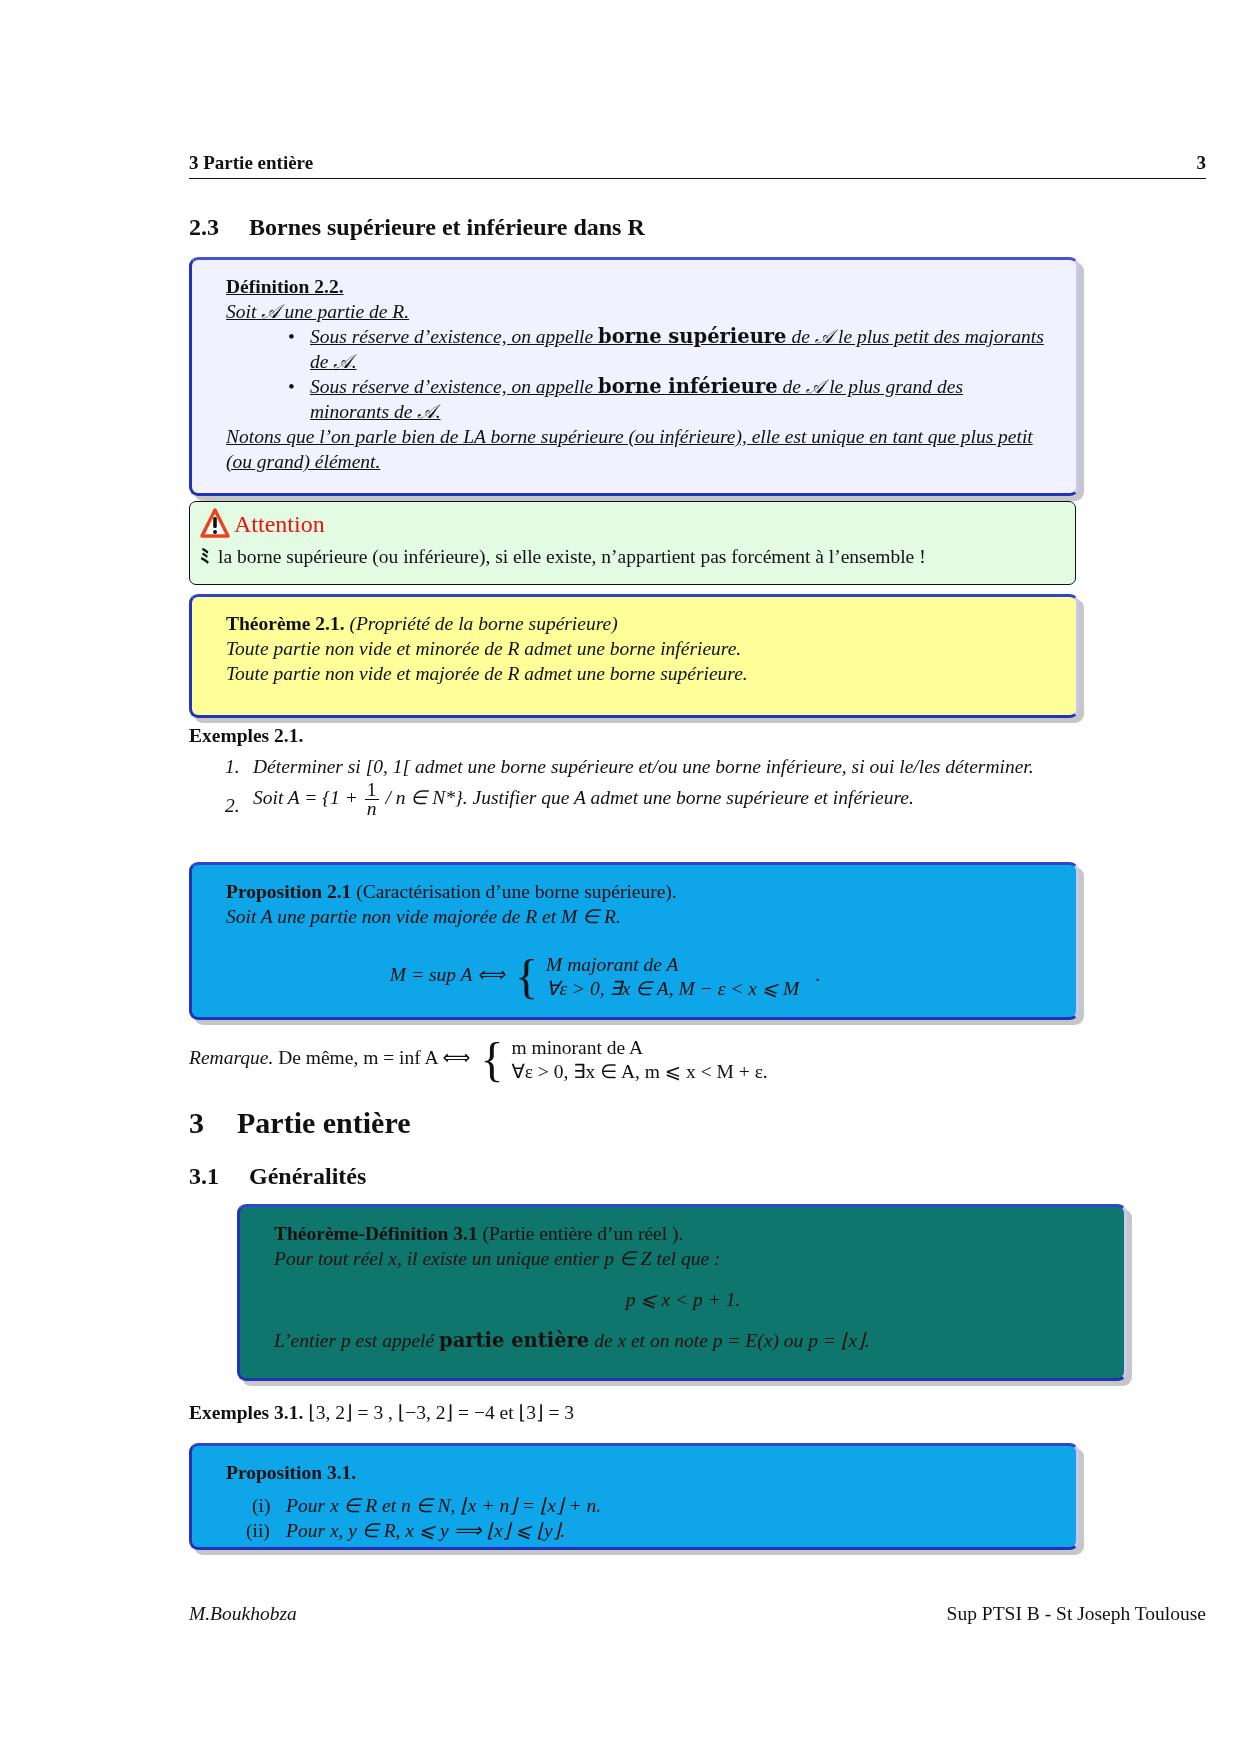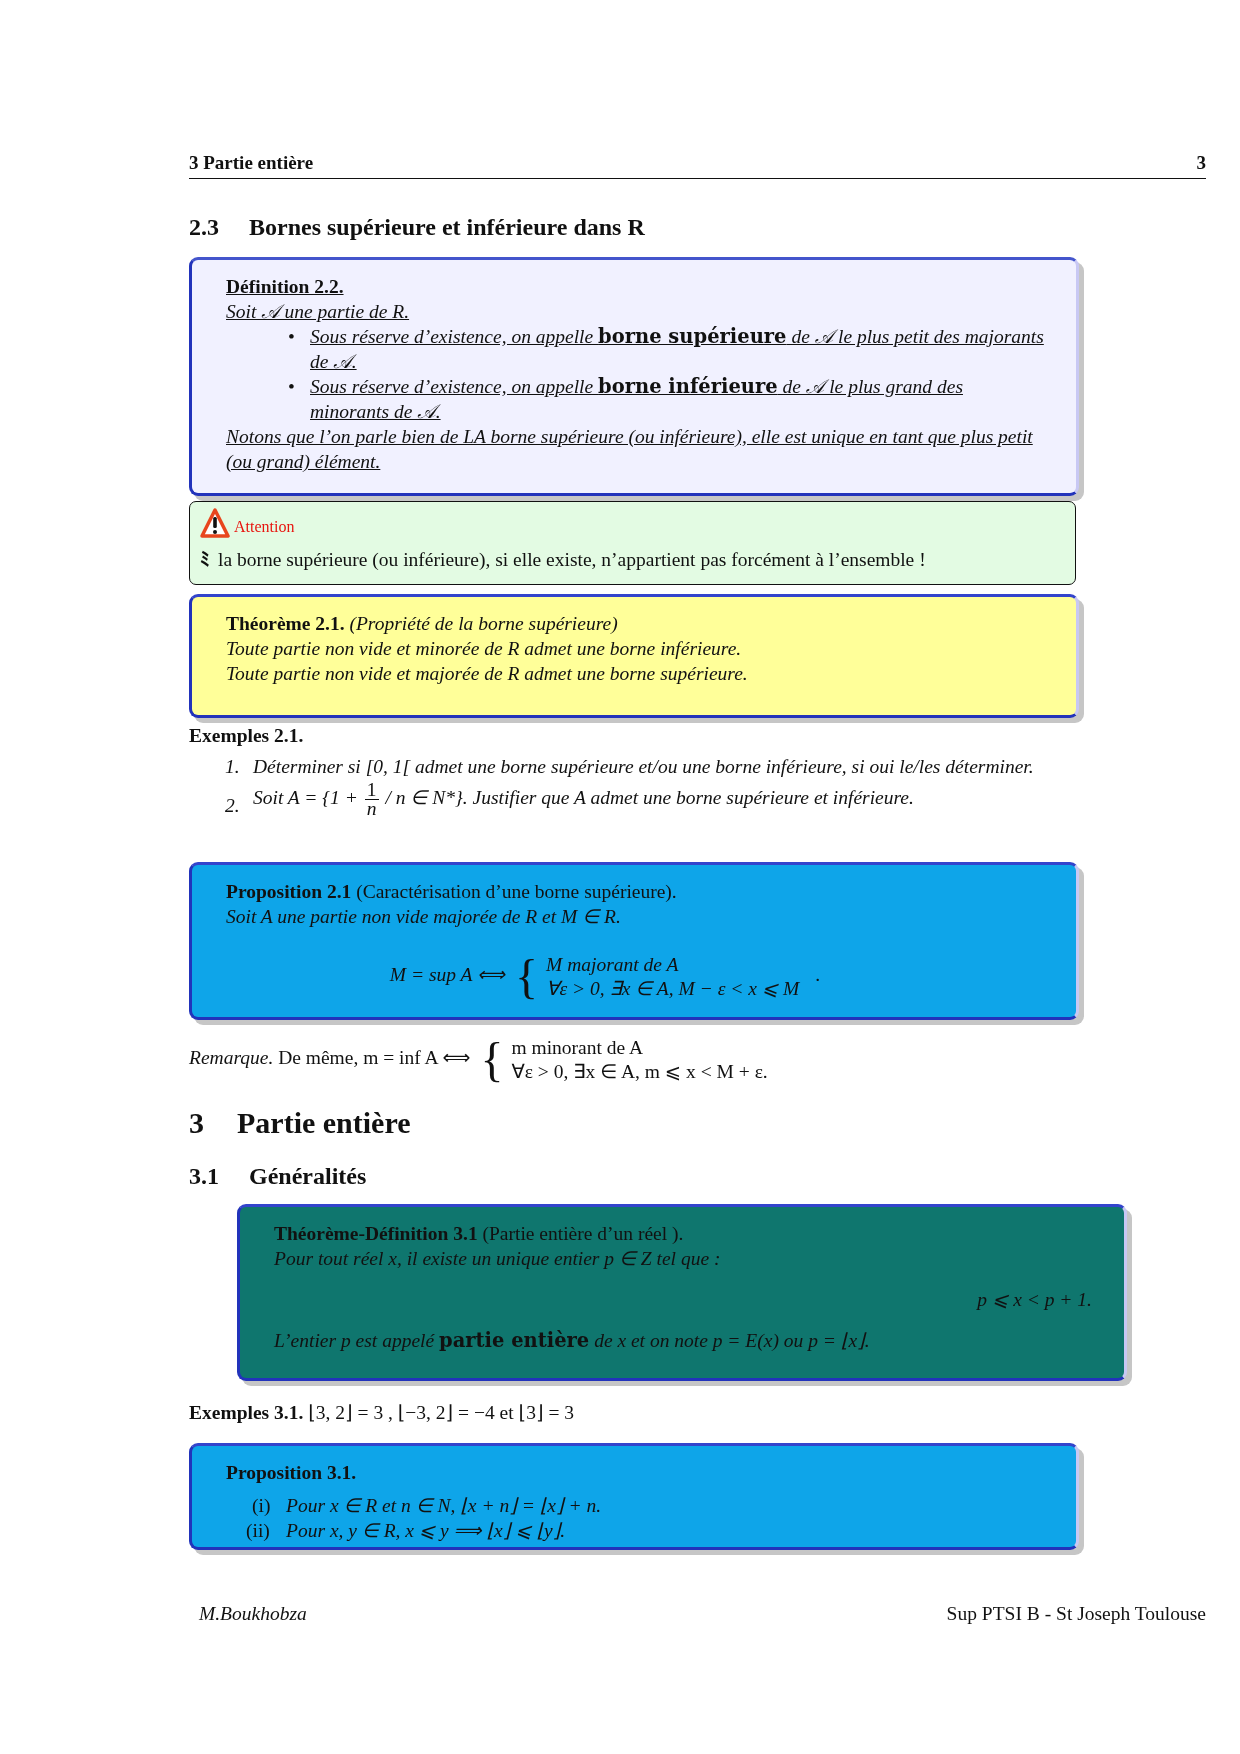--- a/index.html
+++ b/index.html
@@ -28,21 +28,21 @@
          box-shadow:5px 5px 0 #c6c6c6; }
   .box.def { background:#f1f1ff; border-top-color:#4455cc;text-decoration:underline; }
   .box.thm { background:#ffff99; }
   .box.prop { background:#0ea5e9; }
   .box.thdef { background:#0f766e;margin-left:48px; }
   .box-title { font-weight:bold; }
 
   .attention { position:absolute; left:189px; width:887px; box-sizing:border-box;
                border:1.6px solid #111; border-radius:7px; background:#e3fbe3;
                font-family:"Liberation Serif",serif; font-size:19.5px; padding:6px 10px; }
-  .att-title { color:#e8140e; font-size:16px; line-height:30px; }
+  .att-title { color:#e8140e; font-size:24px; line-height:30px; }
   .att-icon { display:inline-block; vertical-align:-6px; margin-right:4px; }
 
   ul.defl { margin:0; padding-left:62px; list-style:none; }
   ul.defl li { position:relative; padding-left:22px; }
   ul.defl li::before { content:"•"; position:absolute; left:0; font-style:normal; }
 
   .text { font-family:"Liberation Serif",serif; font-size:19.5px; line-height:25px; }
   .brace { display:inline-block; font-size:48px; line-height:40px; vertical-align:middle;
            transform:scaleY(1.0); margin:0 8px 0 10px; font-style:normal; }
   .cases { display:inline-block; vertical-align:middle; line-height:24px; }
@@ -121,32 +121,32 @@
 <div class="abs h1" style="left:189px; top:1106px;">
   <span class="num">3</span><span>Partie entière</span>
 </div>
 <div class="abs h2" style="left:189px; top:1163px;">
   <span class="num">3.1</span><span>Généralités</span>
 </div>
 
 <div class="box thdef" style="top:1204px; height:177px;">
   <div><span class="box-title">Théorème-Définition 3.1</span> <span>(Partie entière d’un réel ).</span></div>
   <div class="it">Pour tout réel x, il existe un unique entier p ∈ Z tel que :</div>
-  <div class="it" style="text-align:right; margin:16px 0 16px;">p ⩽ x &lt; p + 1.</div>
+  <div class="it" style="text-align:center; margin:16px 0 16px;">p ⩽ x &lt; p + 1.</div>
   <div class="it"><span>L’entier p est appelé </span><span class="bb">partie entière</span><span> de x et on note p = E(x) ou p = ⌊x⌋.</span></div>
 </div>
 
 <div class="abs text" style="left:189px; top:1400px;">
   <span class="b">Exemples 3.1.</span> <span>⌊3, 2⌋ = 3 ,  ⌊−3, 2⌋ = −4  et  ⌊3⌋ = 3</span>
 </div>
 
 <div class="box prop" style="top:1443px; height:107px;">
   <div class="box-title">Proposition 3.1.</div>
   <div class="it" style="margin-top:8px; position:relative; padding-left:60px;">
     <span style="position:absolute; left:26px; font-style:normal;">(i)</span><span>Pour x ∈ R et n ∈ N, ⌊x + n⌋ = ⌊x⌋ + n.</span>
   </div>
   <div class="it" style="position:relative; padding-left:60px;">
     <span style="position:absolute; left:20px; font-style:normal;">(ii)</span><span>Pour x, y ∈ R, x ⩽ y ⟹ ⌊x⌋ ⩽ ⌊y⌋.</span>
   </div>
 </div>
 
-<div class="abs text it" style="left:199px; top:1601px;">M.Boukhobza</div>
+<div class="abs text it" style="left:189px; top:1601px;">M.Boukhobza</div>
 <div class="abs text" style="right:34px; top:1601px;">Sup PTSI B - St Joseph Toulouse</div>
 
 </body></html>

